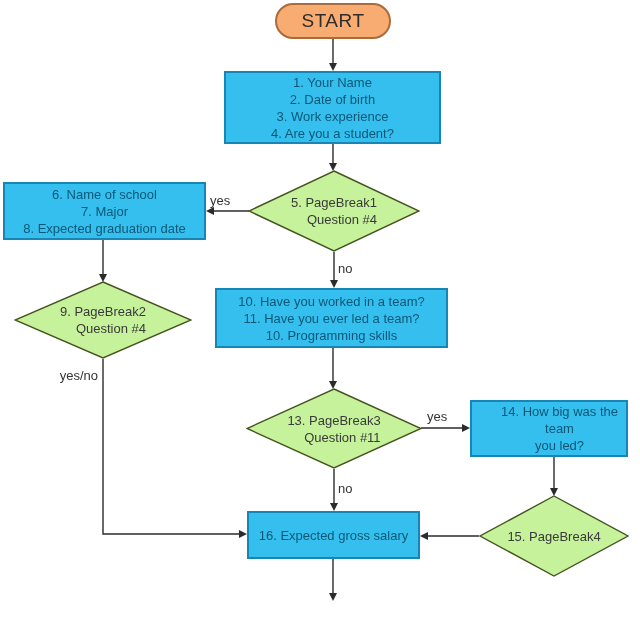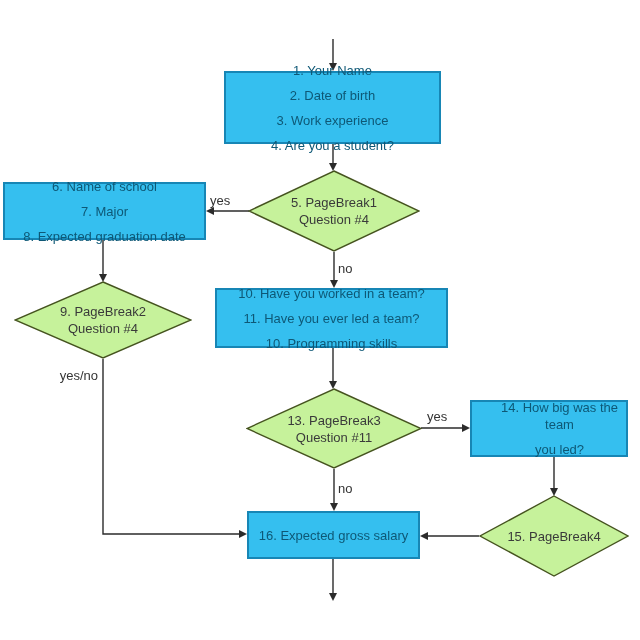--- a/index.html
+++ b/index.html
@@ -9,25 +9,25 @@
     --connector:#2B2B2B; --background:#FFFFFF;
   }
   html,body{margin:0;padding:0;}
   body{font-family:"Liberation Sans", sans-serif; background:#e9e9e9;}
   .canvas{position:relative;width:640px;height:640px;background:var(--background);overflow:hidden;}
   .edges{position:absolute;left:0;top:0;width:640px;height:640px;pointer-events:none;}
   .edge{stroke:var(--connector);stroke-width:1.4;fill:none;}
   .arrowhead{fill:var(--connector);stroke:none;}
   .node{position:absolute;display:flex;flex-direction:column;align-items:center;justify-content:center;box-sizing:border-box;text-align:center;}
   .terminal{background:var(--terminal-fill);border:2px solid var(--terminal-border);border-radius:18px;color:var(--terminal-text);font-size:19px;letter-spacing:0.5px;}
-  .process{background:var(--process-fill);border:2px solid var(--process-border);color:var(--process-text);font-size:13px;line-height:17px;gap:8px;}
+  .process{background:var(--process-fill);border:2px solid var(--process-border);color:var(--process-text);font-size:13px;line-height:17px;}
   .decision{background:transparent;border:none;}
   .decision svg{position:absolute;left:0;top:0;width:100%;height:100%;}
   .decision polygon{fill:var(--decision-fill);stroke:var(--decision-border);stroke-width:1.4;}
-  .decision .dtext{position:relative;z-index:1;color:var(--decision-text);font-size:13px;line-height:17px;text-align:center;}
+  .decision .dtext{position:relative;z-index:1;color:var(--decision-text);font-size:13px;line-height:17px;text-align:right;}
   .edge-label{position:absolute;color:#333333;font-size:13px;line-height:14px;}
   .tac{text-align:left;}
   .tar{text-align:right;}
 </style>
 </head>
 <body>
 
 <div class="canvas">
 
   <svg class="edges" viewBox="0 0 640 640">
@@ -62,20 +62,23 @@
     <line class="edge" x1="554" y1="457" x2="554" y2="488"></line>
     <polygon class="arrowhead" points="554,496 550,488 558,488"></polygon>
 
     <line class="edge" x1="479" y1="536" x2="428" y2="536"></line>
     <polygon class="arrowhead" points="420,536 428,532 428,540"></polygon>
 
     <line class="edge" x1="333" y1="559" x2="333" y2="593"></line>
     <polygon class="arrowhead" points="333,601 329,593 337,593"></polygon>
   </svg>
 
+  <div class="node terminal" style="left:275px;top:3px;width:116px;height:36px;">
+    <span>START</span>
+  </div>
 
   <div class="node process" style="left:224px;top:71px;width:217px;height:73px;">
     <div>1. Your Name</div>
     <div>2. Date of birth</div>
     <div>3. Work experience</div>
     <div>4. Are you a student?</div>
   </div>
 
   <div class="node decision" style="left:248px;top:170px;width:172px;height:82px;">
     <svg viewBox="0 0 172 82">

